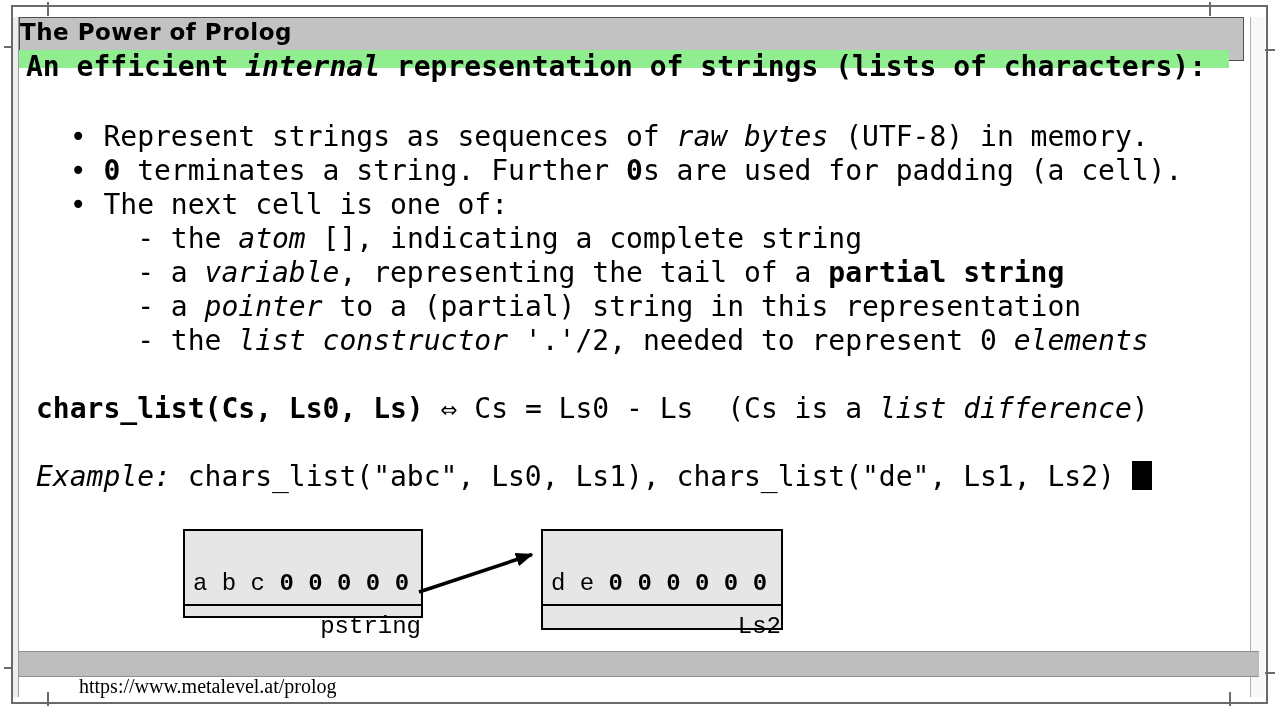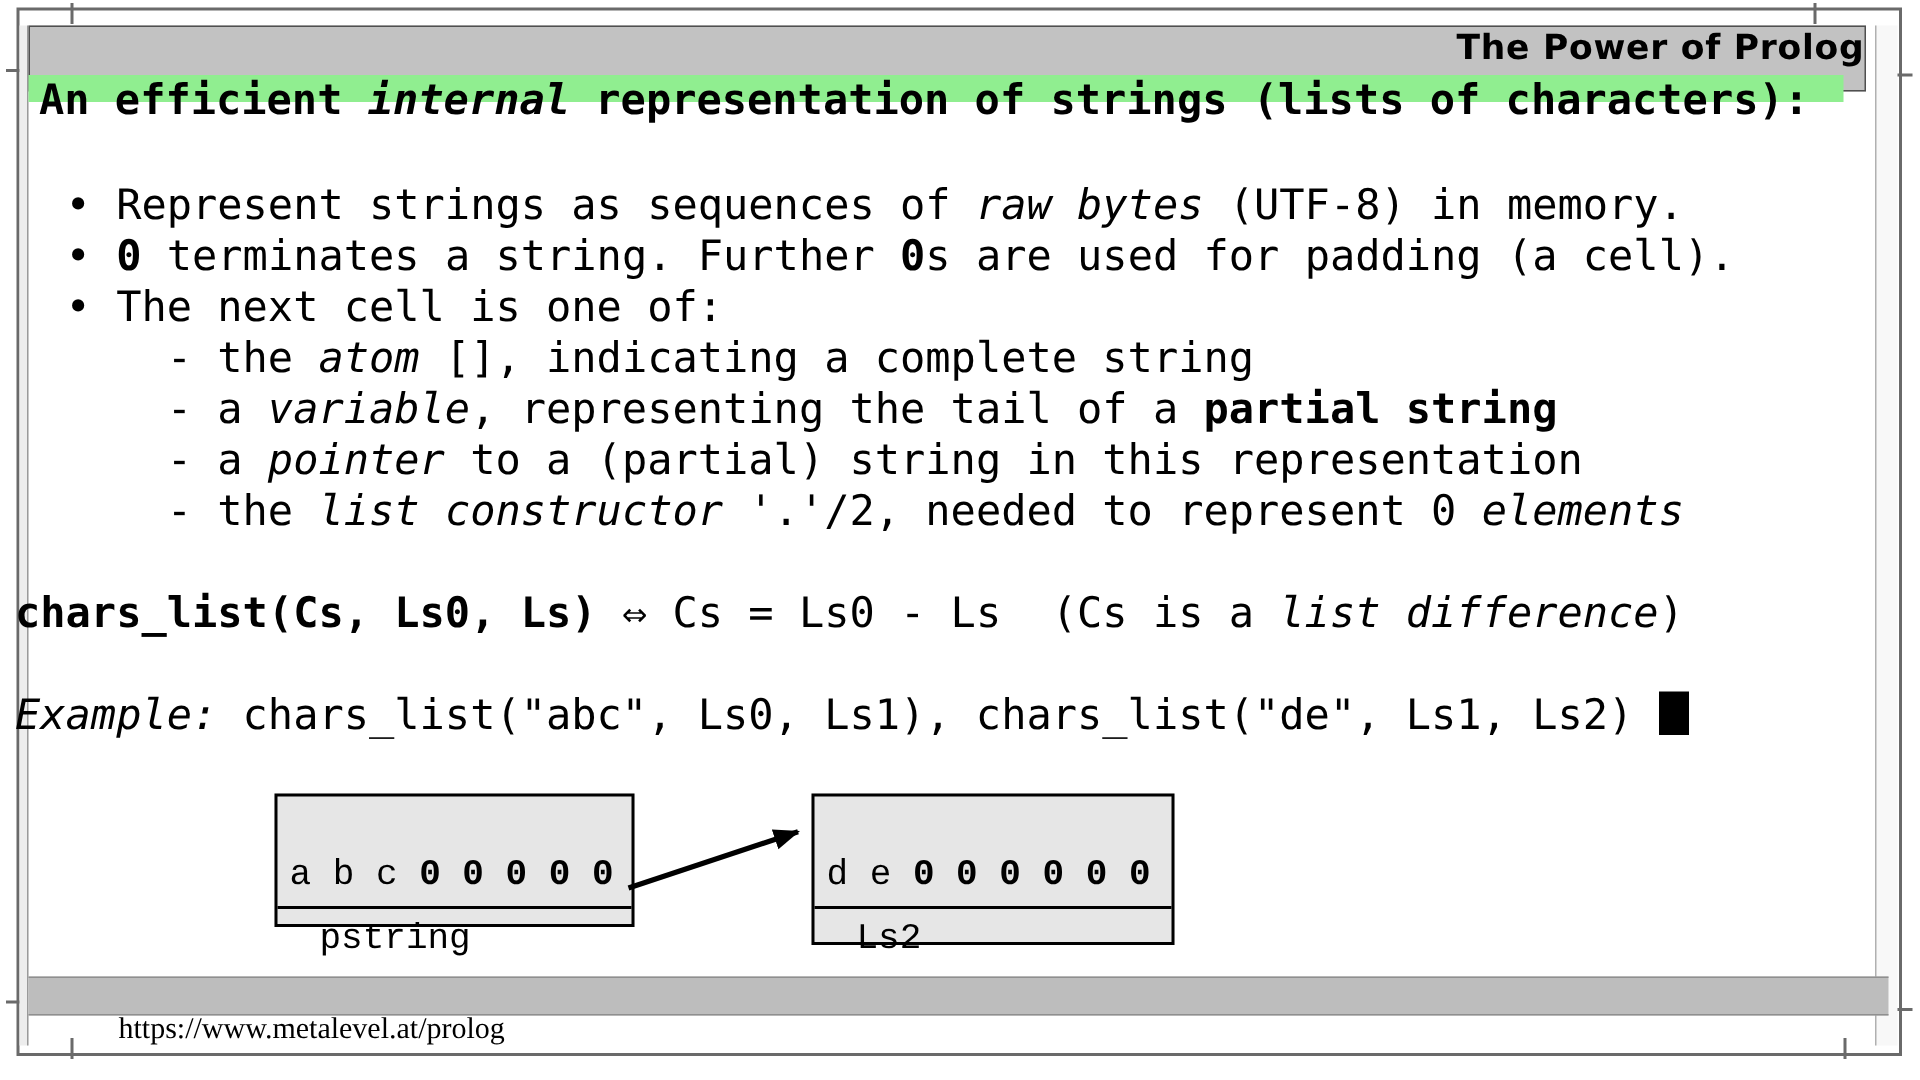--- a/index.html
+++ b/index.html
@@ -25,21 +25,21 @@
   }
   .tick{background:var(--frame);}
   .tick.v{width:2px;height:14px;}
   .tick.h{width:14px;height:2px;}
   
   .titlebar{
     left:19px;top:17px;width:1225px;height:44px;
     box-sizing:border-box;
     background:var(--titlebar);
     border:1px solid #4f4f4f;
-    text-align:right;
+    text-align:left;
     line-height:28px;
     font-weight:bold;
     font-size:23px;
     letter-spacing:0.5px;
     color:#000;
   }
   
   .left-gutter{
     left:13px;top:17px;width:6px;height:680px;
     background:#ededed;border-right:1px solid #9a9a9a;box-sizing:border-box;
@@ -51,21 +51,21 @@
   
   .green-band{
     left:19px;top:50px;width:1210px;height:18px;
     background:var(--green);
     font-family:"DejaVu Sans Mono", "Liberation Mono", monospace;
     font-size:28px;line-height:34px;
     padding-left:7px;box-sizing:border-box;
     white-space:pre;color:#000;
   }
   .slide-body{
-    left:10px;top:120px;width:1222px;
+    left:36px;top:120px;width:1222px;
     font-family:"DejaVu Sans Mono", "Liberation Mono", monospace;
     font-size:28px;line-height:34px;
     white-space:pre;color:#000;
   }
   .slide-body .line{height:34px;}
   .b{font-weight:bold;}
   .i{font-style:italic;}
   .cursor{
     display:inline-block;width:20px;height:29px;
     background:#000;vertical-align:-4px;
@@ -80,21 +80,21 @@
   }
   .membox .cells{
     height:41px;line-height:41px;
     border-bottom:2px solid #000;
     padding-left:8px;white-space:pre;
     overflow:hidden;
     margin-top:32px;
   }
   .membox .label{
     height:42px;line-height:42px;
-    text-align:left;white-space:pre;margin-left:28px;
+    text-align:right;white-space:pre;margin-left:28px;
   }
   .box-1{left:183px;top:529px;width:240px;height:89px;}
   .box-2{left:541px;top:529px;width:242px;height:101px;}
   .arrow-svg{left:410px;top:540px;width:140px;height:70px;}
   
   .statusbar{
     left:19px;top:651px;width:1240px;height:26px;
     box-sizing:border-box;
     background:var(--statusbar);
     border-top:1px solid #8f8f8f;

